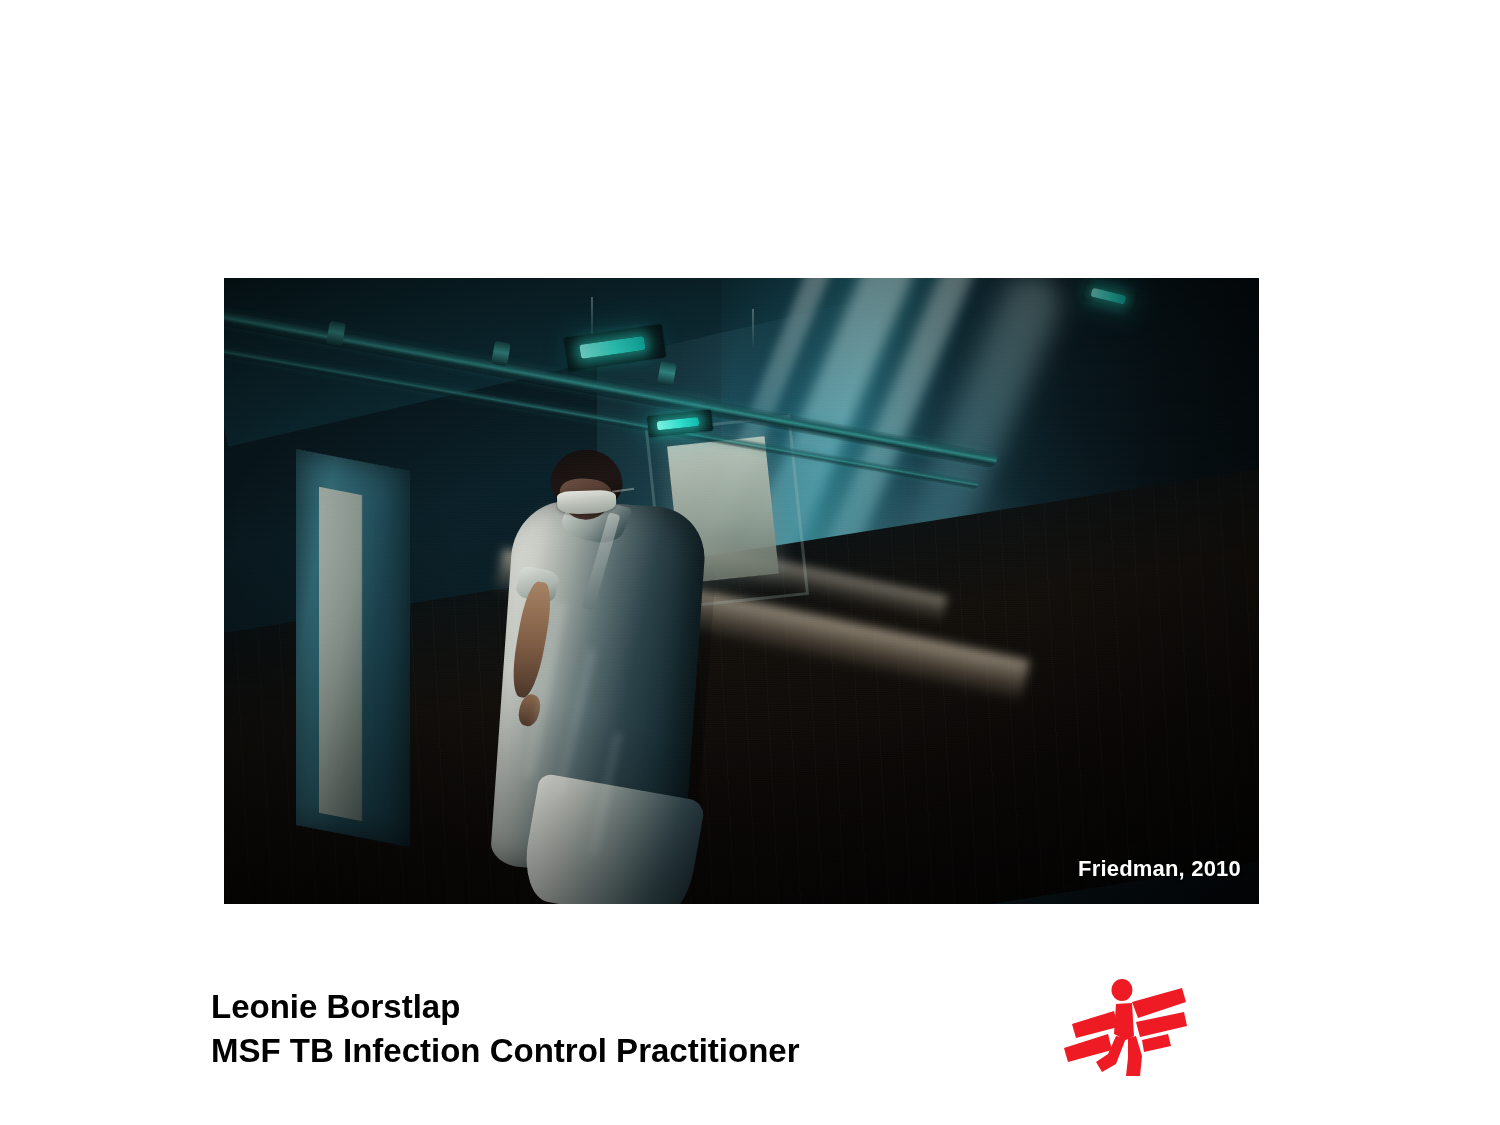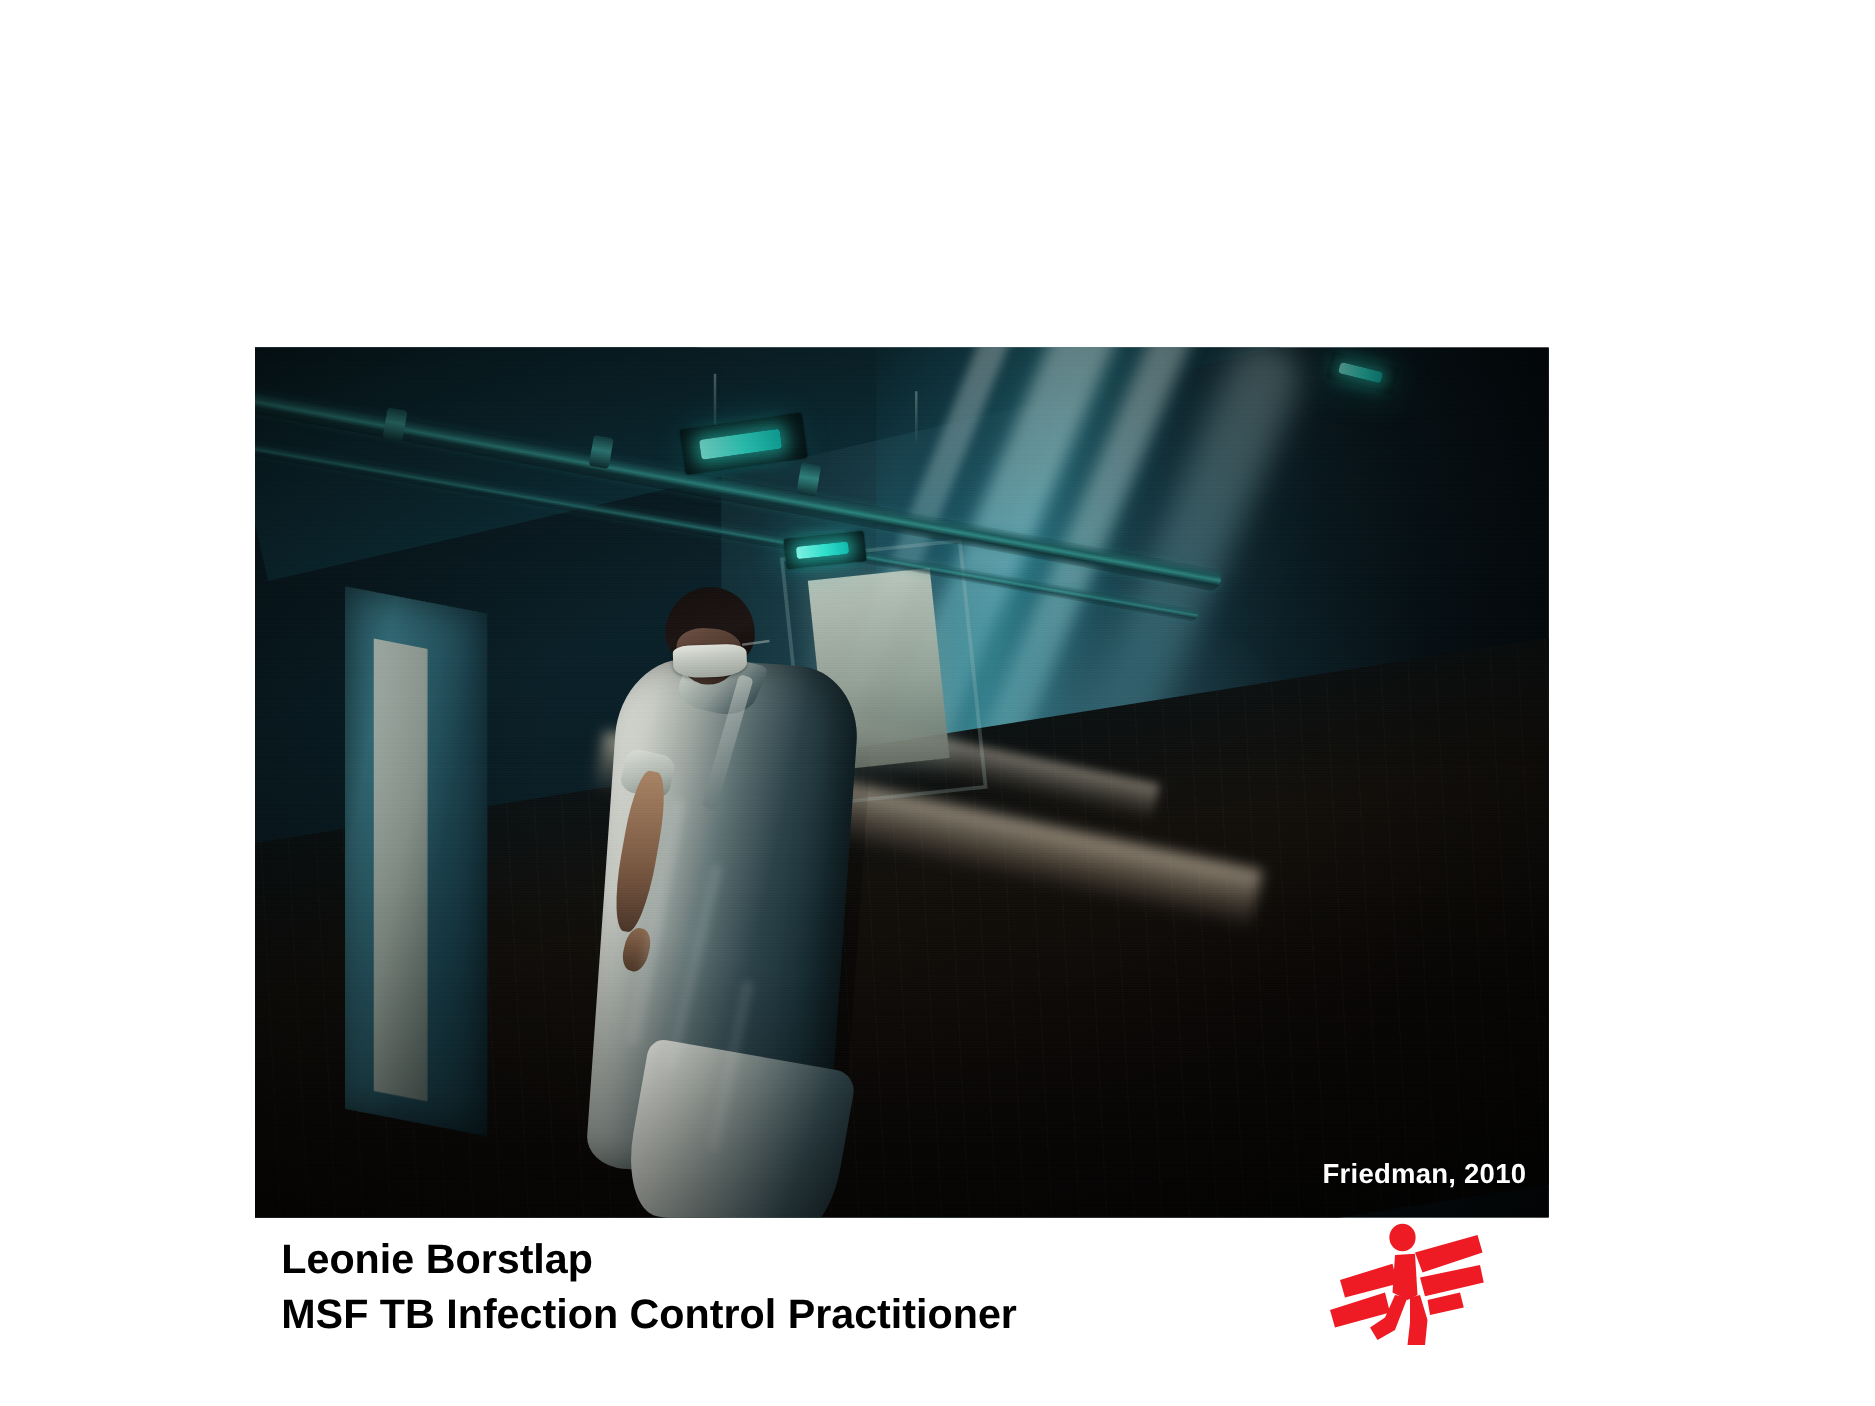--- a/index.html
+++ b/index.html
@@ -33,24 +33,24 @@
     font-size: 92px;
     line-height: 1.13;
     letter-spacing: -0.5px;
     color: #c0504d;
     white-space: pre-line;
   }
 
   
   .photo-frame {
     position: absolute;
-    left: 204px;
+    left: 224px;
     top: 278px;
     width: 1035px;
-    height: 696px;
+    height: 626px;
     overflow: hidden;
     background: #02090c;
     text-decoration: underline;
   }
   .photo {
     position: absolute;
     inset: 0;
     overflow: hidden;
   }
 
@@ -410,21 +410,21 @@
     font-family: "Liberation Sans", sans-serif;
     font-weight: bold;
     font-size: 22px;
     letter-spacing: 0.2px;
     text-shadow: 0 1px 3px rgba(0,0,0,0.9);
   }
 
   
   .presenter {
     position: absolute;
-    left: 225px;
+    left: 211px;
     top: 985px;
     font-family: "Liberation Sans", sans-serif;
     font-weight: bold;
     font-size: 33px;
     line-height: 1.33;
     color: #000000;
     white-space: pre-line;
   }
 
   

